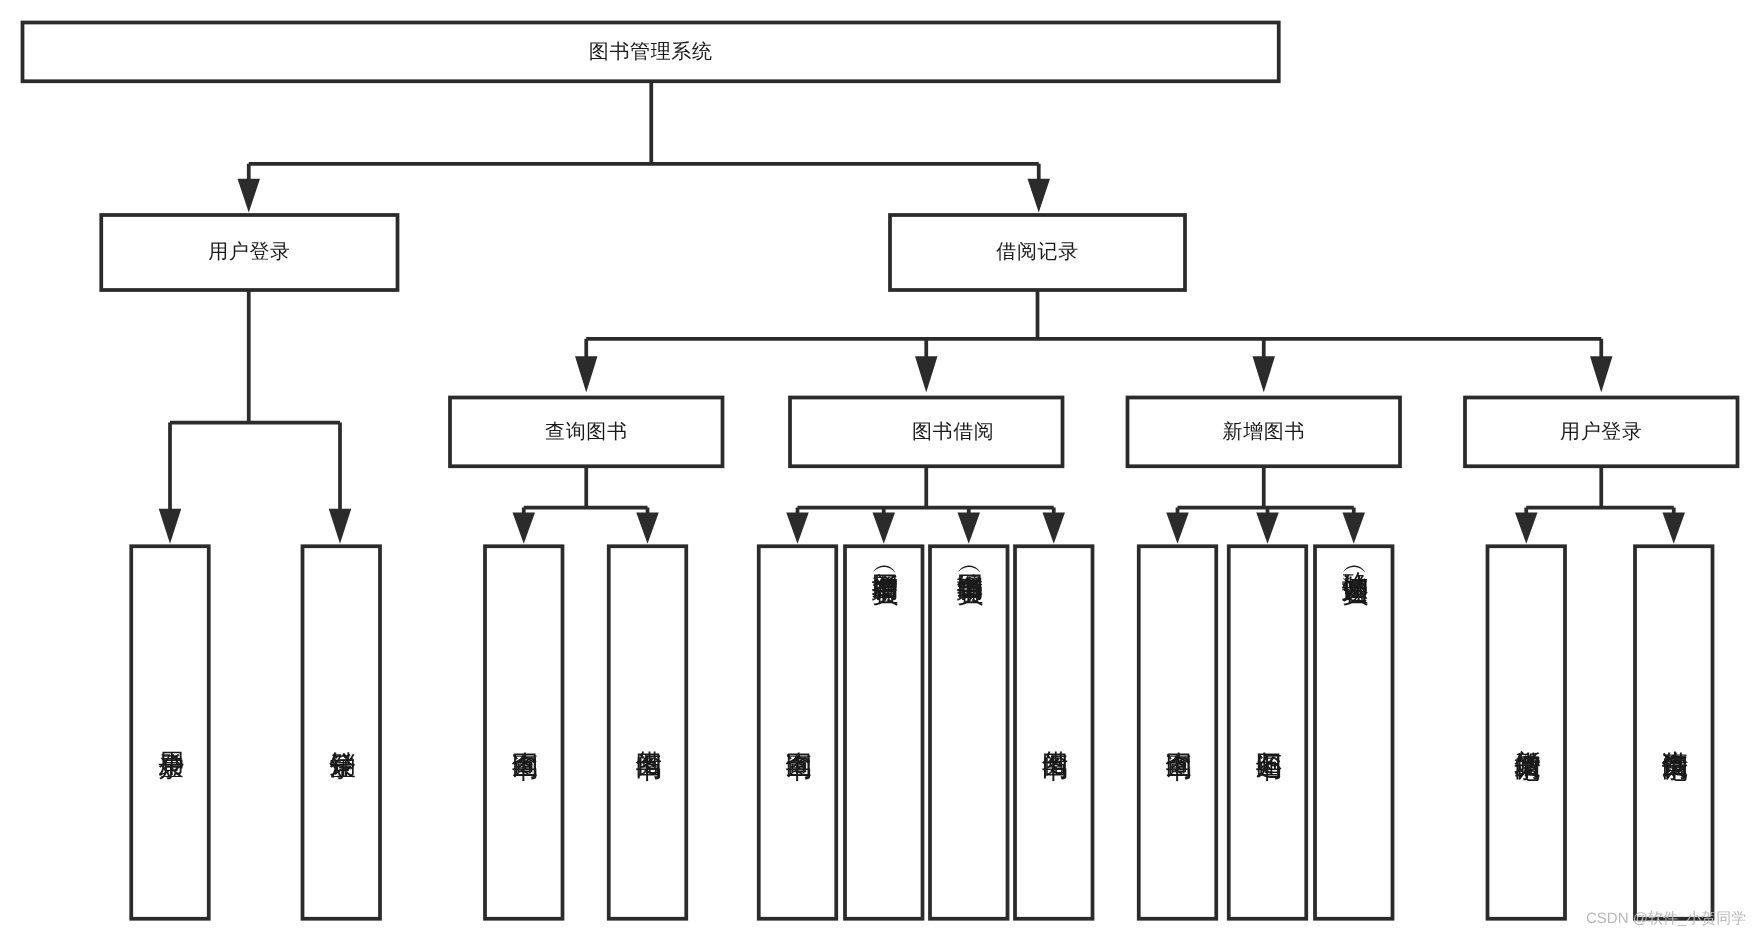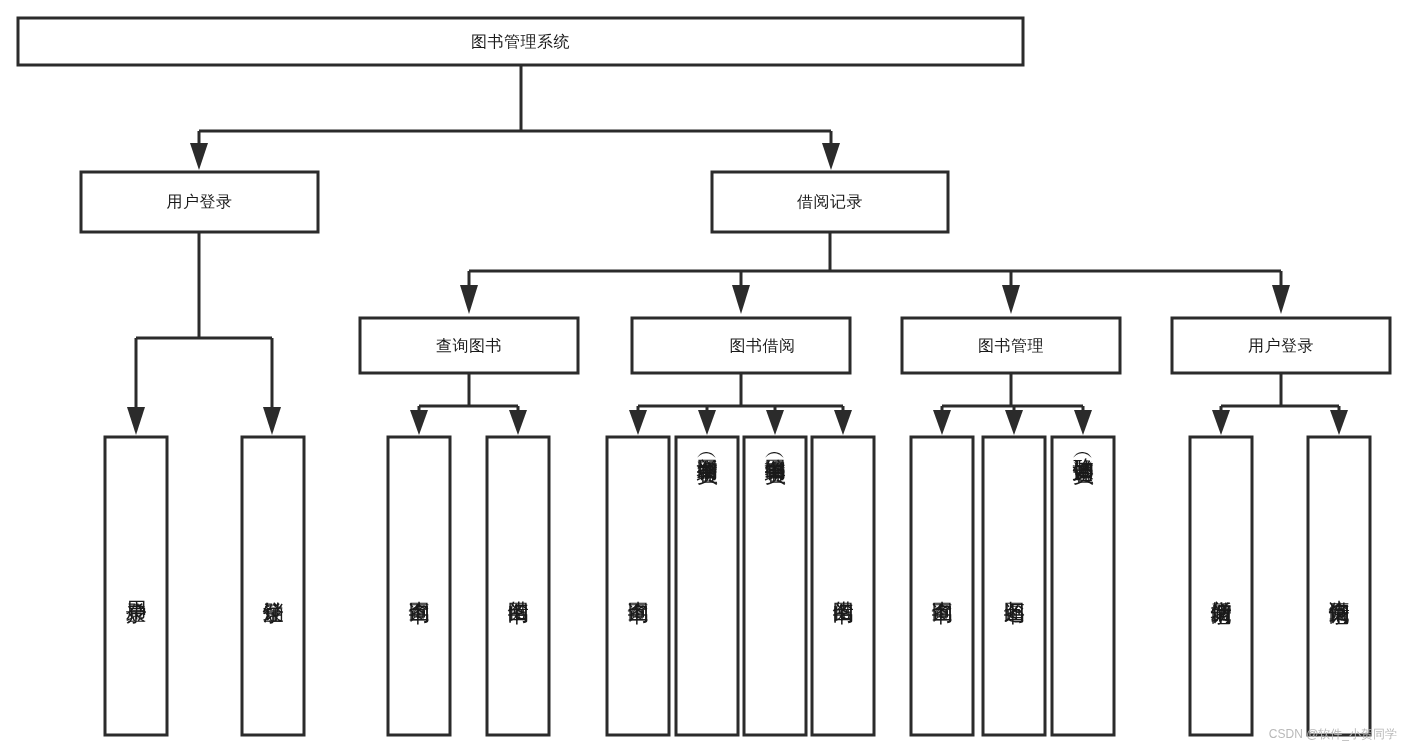--- a/index.html
+++ b/index.html
@@ -187,21 +187,21 @@
     </g>
   </svg>
 
   <div class="node-label label-h" style="left:18px; top:18px; width:1005px; height:47px;">图书管理系统</div>
 
   <div class="node-label label-h" style="left:81px; top:172px; width:237px; height:60px;">用户登录</div>
   <div class="node-label label-h" style="left:712px; top:172px; width:236px; height:60px;">借阅记录</div>
 
   <div class="node-label label-h" style="left:360px; top:318px; width:218px; height:55px;">查询图书</div>
   <div class="node-label label-h" style="left:632px; top:318px; width:261px; height:55px;text-align:center;">图书借阅</div>
-  <div class="node-label label-h" style="left:902px; top:318px; width:218px; height:55px;">图书管理</div>
+  <div class="node-label label-h" style="left:902px; top:318px; width:218px; height:55px;">新增图书</div>
   <div class="node-label label-h" style="left:1172px; top:318px; width:218px; height:55px;">用户登录</div>
 
   <div class="node-label label-v" style="left:105px; top:437px; width:62px; height:298px;">用户登录</div>
   <div class="node-label label-v" style="left:242px; top:437px; width:62px; height:298px;">注销登录</div>
 
   <div class="node-label label-v" style="left:388px; top:437px; width:62px; height:298px;">查询图书</div>
   <div class="node-label label-v" style="left:487px; top:437px; width:62px; height:298px;">借阅图书</div>
 
   <div class="node-label label-v" style="left:607px; top:437px; width:62px; height:298px;">查询图书</div>
   <div class="node-label label-v top-align" style="left:676px; top:437px; width:62px; height:298px;">新增图书（管理员）</div>

